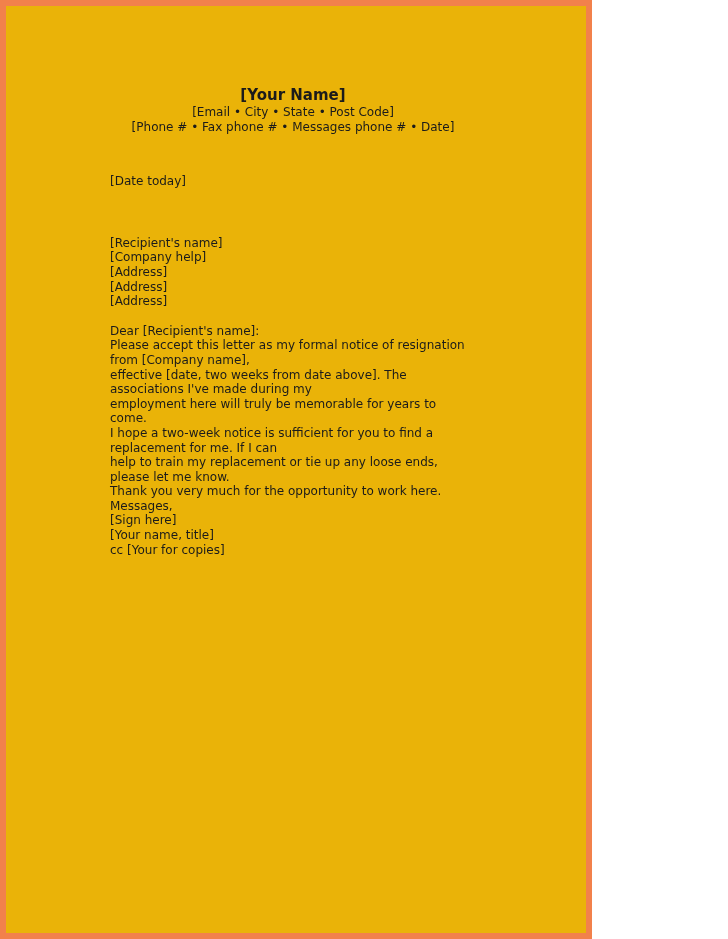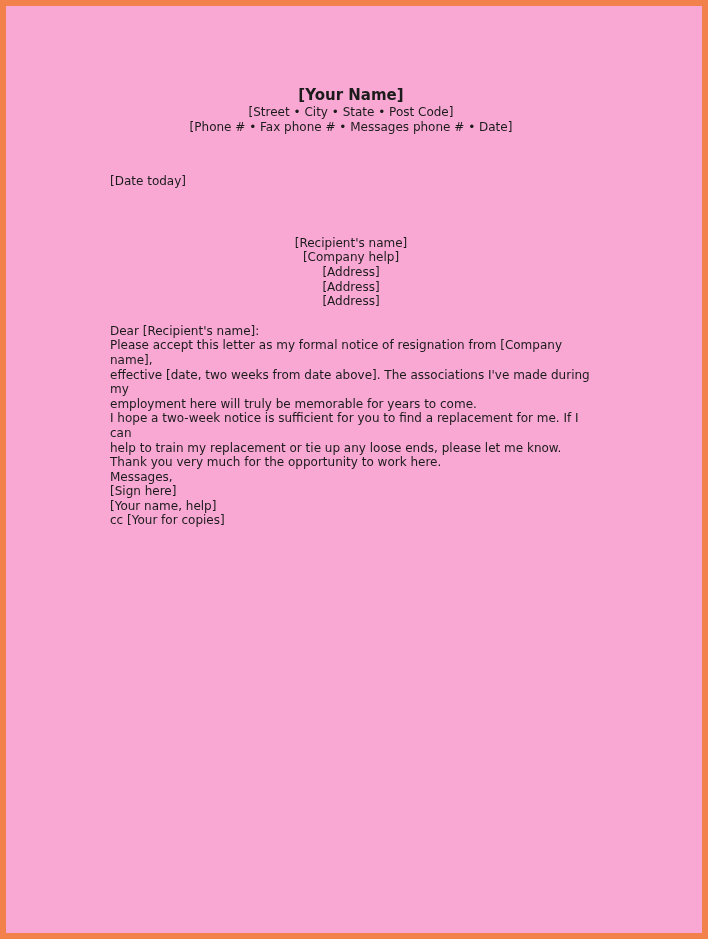--- a/index.html
+++ b/index.html
@@ -2,24 +2,24 @@
 <html><head>
 <meta charset="utf-8">
 <style>
   html, body {
     margin: 0;
     padding: 0;
     background: #ffffff;
   }
   .page {
     position: relative;
-    width: 708px;
+    width: 592px;
     height: 939px;
     box-sizing: border-box;
-    background: #f9a8d4;
+    background: #eab308;
     border: 6px solid #F2814B;
     font-family: "DejaVu Sans", "Liberation Sans", sans-serif;
     color: #1b1b1b;
     overflow: hidden;
   }
   .letter {
     box-sizing: border-box;
     width: 100%;
     height: 100%;
     padding: 80px 110px 0 104px;
@@ -37,41 +37,40 @@
   }
   .sender-line {
     font-size: 12px;
     line-height: 14.6px;
   }
   .date-block {
     margin-top: 40px;
   }
   .recipient-block {
     margin-top: 47px;
-    text-align: center;
   }
   .block {
     margin-top: 15px;
   }
   .para {
     white-space: pre-line;
   }
   .line {
     white-space: pre-line;
   }
 </style>
 </head>
 <body>
 
 <div class="page">
   <div class="letter">
 
     <div class="letter-header">
       <div class="sender-name">[Your Name]</div>
-      <div class="sender-line">[Street • City • State • Post Code]</div>
+      <div class="sender-line">[Email • City • State • Post Code]</div>
       <div class="sender-line">[Phone # • Fax phone # • Messages phone # • Date]</div>
     </div>
 
     <div class="date-block line">[Date today]</div>
 
     <div class="recipient-block">
       <div class="line">[Recipient's name]</div>
       <div class="line">[Company help]</div>
       <div class="line">[Address]</div>
       <div class="line">[Address]</div>
@@ -82,17 +81,17 @@
 
     <div class="para">Please accept this letter as my formal notice of resignation from [Company name],
 effective [date, two weeks from date above]. The associations I've made during my
 employment here will truly be memorable for years to come.</div>
     <div class="para">I hope a two-week notice is sufficient for you to find a replacement for me. If I can
 help to train my replacement or tie up any loose ends, please let me know.</div>
     <div class="para">Thank you very much for the opportunity to work here.</div>
 
     <div class="para">Messages,</div>
     <div class="para">[Sign here]</div>
-    <div class="para">[Your name, help]</div>
+    <div class="para">[Your name, title]</div>
     <div class="para">cc [Your for copies]</div>
 
   </div>
 </div>
 
 </body></html>

